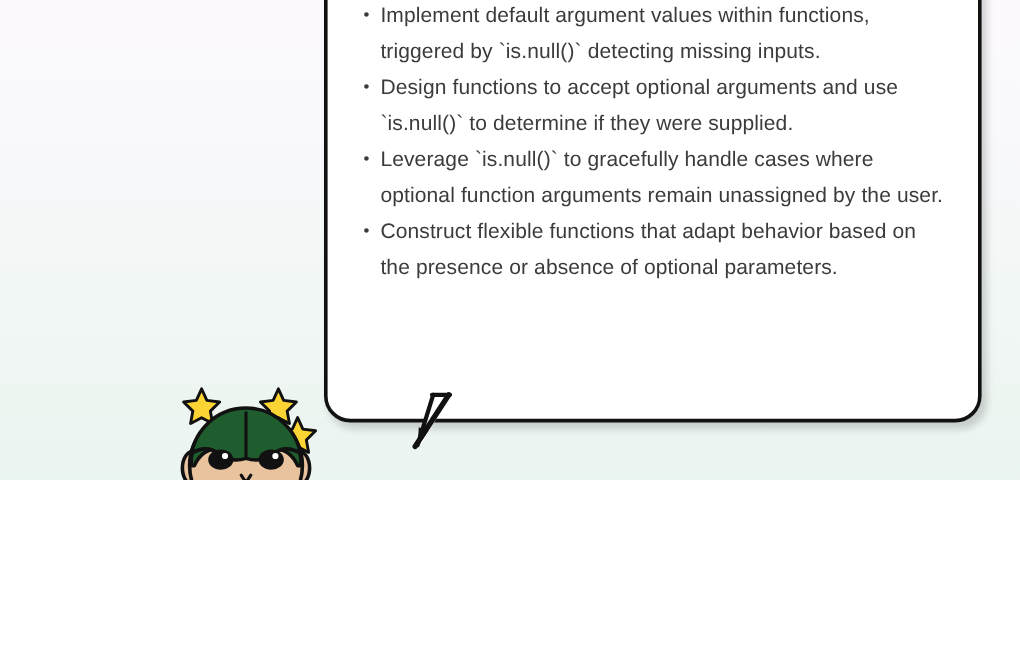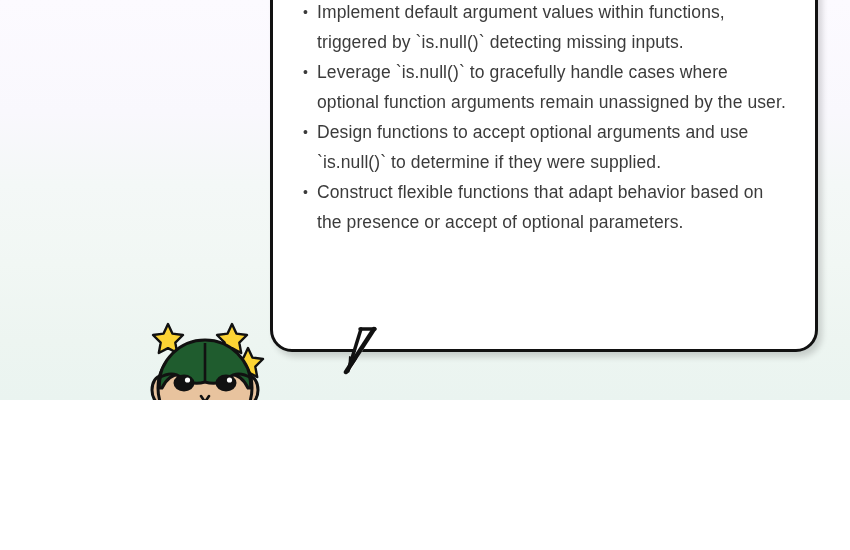--- a/index.html
+++ b/index.html
@@ -104,23 +104,23 @@
 </style>
 </head>
 <body>
 
 <div id="scene">
 
   <div id="bubble">
     <div id="bubble-body">
       <ul class="bullets">
         <li>Implement default argument values within functions, triggered by `is.null()` detecting missing inputs.</li>
+        <li>Design functions to accept optional arguments and use `is.null()` to determine if they were supplied.</li>
         <li>Leverage `is.null()` to gracefully handle cases where optional function arguments remain unassigned by the user.</li>
-        <li>Design functions to accept optional arguments and use `is.null()` to determine if they were supplied.</li>
-        <li>Construct flexible functions that adapt behavior based on the presence or accept of optional parameters.</li>
+        <li>Construct flexible functions that adapt behavior based on the presence or absence of optional parameters.</li>
       </ul>
     </div>
   </div>
 
   <svg id="tail" viewBox="0 0 70 50">
 
     <polygon points="32,2 46,2 20,46" fill="#ffffff" stroke="none"></polygon>
     <path d="M 44,3 L 16,46" stroke="#111111" stroke-width="4.5" fill="none" stroke-linecap="round"></path>
     <path d="M 31,3 L 18,45" stroke="#111111" stroke-width="3.5" fill="none" stroke-linecap="round"></path>
     <path d="M 30,3 L 45,3" stroke="#111111" stroke-width="3.5" fill="none" stroke-linecap="round"></path>

